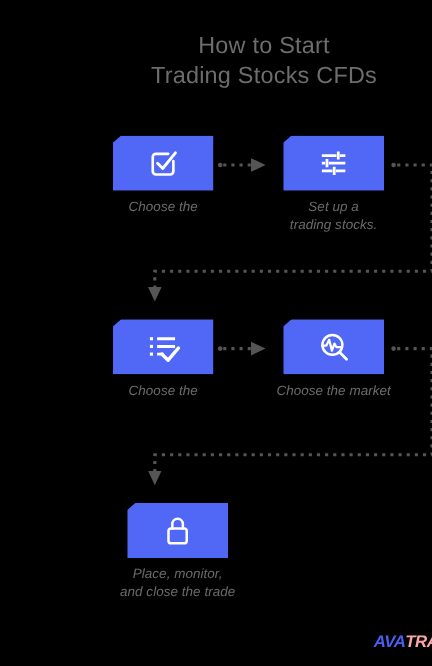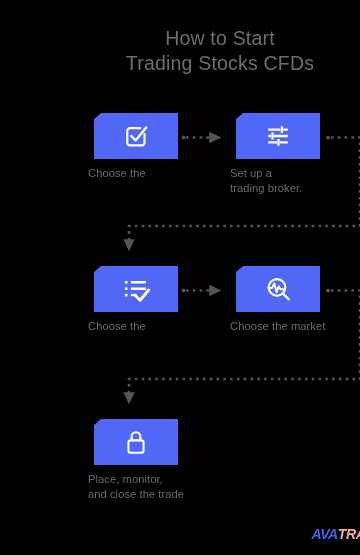--- a/index.html
+++ b/index.html
@@ -55,35 +55,36 @@
   }
   .card svg {
     position: absolute;
     left: 50%;
     top: 50%;
     transform: translate(-50%, -50%);
     display: block;
   }
   .caption {
     margin-top: 7px;
-    text-align: left;
+    text-align: center;
     color: #6a6a6a;
     font-size: 11.2px;
     line-height: 14.5px;
     letter-spacing: 0.05px;
     white-space: nowrap;
+    font-style: italic;
   }
   .caption .cl { display: block; }
 
   
   .step-broker  { left: 48px;  top: 113px; }
   .step-account { left: 190px; top: 113px; }
   .step-stocks  { left: 48px;  top: 266px; }
   .step-market  { left: 190px; top: 266px; }
-  .step-close   { left: 48px;  top: 419px; }
+  .step-close   { left: 60px;  top: 419px; }
 
   .step-market .caption,
   .step-account .caption { white-space: nowrap; }
 
   
   #wires {
     position: absolute;
     left: 0;
     top: 0;
     width: 360px;
@@ -168,21 +169,21 @@
         <path d="M10.9 15.0 H24.8" stroke="#ffffff" stroke-width="2.3" stroke-linecap="butt" fill="none"></path>
         <path d="M9.5 11.6 V18.4" stroke="#ffffff" stroke-width="2.3" stroke-linecap="butt" fill="none"></path>
 
         <path d="M5.2 21.4 H14.0" stroke="#ffffff" stroke-width="2.3" stroke-linecap="butt" fill="none"></path>
         <path d="M16.9 21.4 H24.8" stroke="#ffffff" stroke-width="2.3" stroke-linecap="butt" fill="none"></path>
         <path d="M15.5 18.0 V24.8" stroke="#ffffff" stroke-width="2.3" stroke-linecap="butt" fill="none"></path>
       </svg>
     </div>
     <div class="caption">
       <span class="cl">Set up a</span>
-      <span class="cl">trading broker.</span>
+      <span class="cl">trading stocks.</span>
     </div>
   </div>
 
   <div class="step step-stocks">
     <div class="card">
       <svg width="31" height="30" viewBox="0 0 31 30">
         <rect x="4.4" y="7.0" width="2.6" height="2.6" fill="#ffffff"></rect>
         <rect x="4.4" y="13.4" width="2.6" height="2.6" fill="#ffffff"></rect>
         <rect x="4.4" y="19.8" width="2.6" height="2.6" fill="#ffffff"></rect>
         <path d="M10.4 8.3 H25.4" stroke="#ffffff" stroke-width="2.4" stroke-linecap="butt" fill="none"></path>

